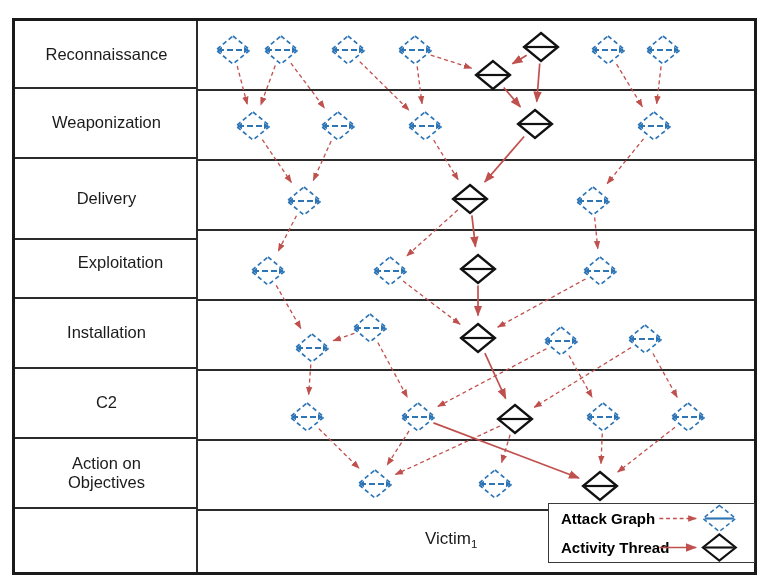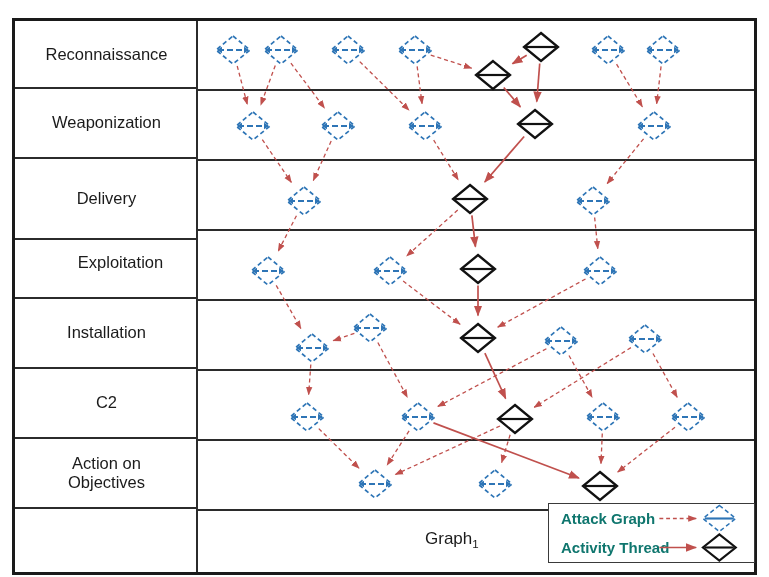--- a/index.html
+++ b/index.html
@@ -51,21 +51,21 @@
     position:absolute;
     border:1.6px solid #3a3a3a;
     background:#fff;
     box-sizing:border-box;
   }
   .legend-row{
     position:absolute;left:0;width:100%;height:50%;
     display:flex;align-items:center;
   }
   .legend-label{
-    font-size:15px;font-weight:bold;color:#0f766e;
+    font-size:15px;font-weight:bold;color:#000000;
     margin-left:12px;white-space:nowrap;
   }
   .legend-art{position:absolute;right:6px;top:0;height:100%;width:96px;}
 </style>
 </head>
 <body>
 
 <div id="frame">
 
   <div id="label-col">
@@ -335,21 +335,21 @@
           <path d="M496,463 L491,459.8 L491,466.2 z" fill="#2E75B6"></path>
         </g>
         <g>
           <polygon points="585,451 602,465 585,479 568,465" fill="#ffffff" stroke="#111111" stroke-width="2.3"></polygon>
           <line x1="570" y1="465" x2="600" y2="465" stroke="#111111" stroke-width="2.2"></line>
         </g>
       </g>
     </svg>
 
   <div id="victim" style="left: 410px; top: 508px;">
-    <span>Graph</span><span class="sub">1</span>
+    <span>Victim</span><span class="sub">1</span>
   </div>
 
   <div id="legend" style="left: 533px; top: 482px; width: 207px; height: 60px;">
       <div class="legend-row" style="top: 0%;">
         <span class="legend-label">Attack Graph</span>
         <svg class="legend-art" viewBox="0 0 96 30">
           <defs>
             <marker id="arr-dashed" viewBox="0 0 10 10" refX="9" refY="5" markerWidth="6" markerHeight="6" orient="auto-start-reverse">
               <path d="M0,1.2 L10,5 L0,8.8 z" fill="#C0504D"></path>
             </marker>

